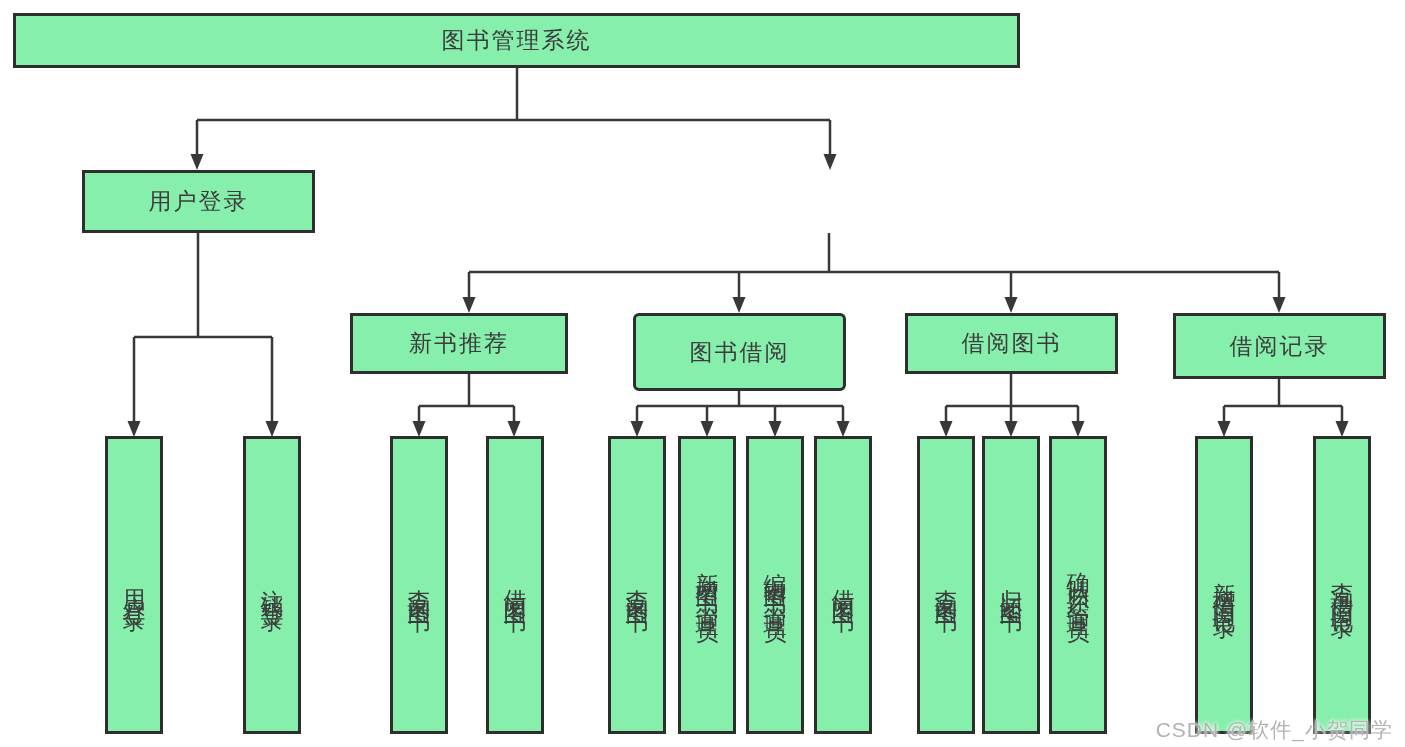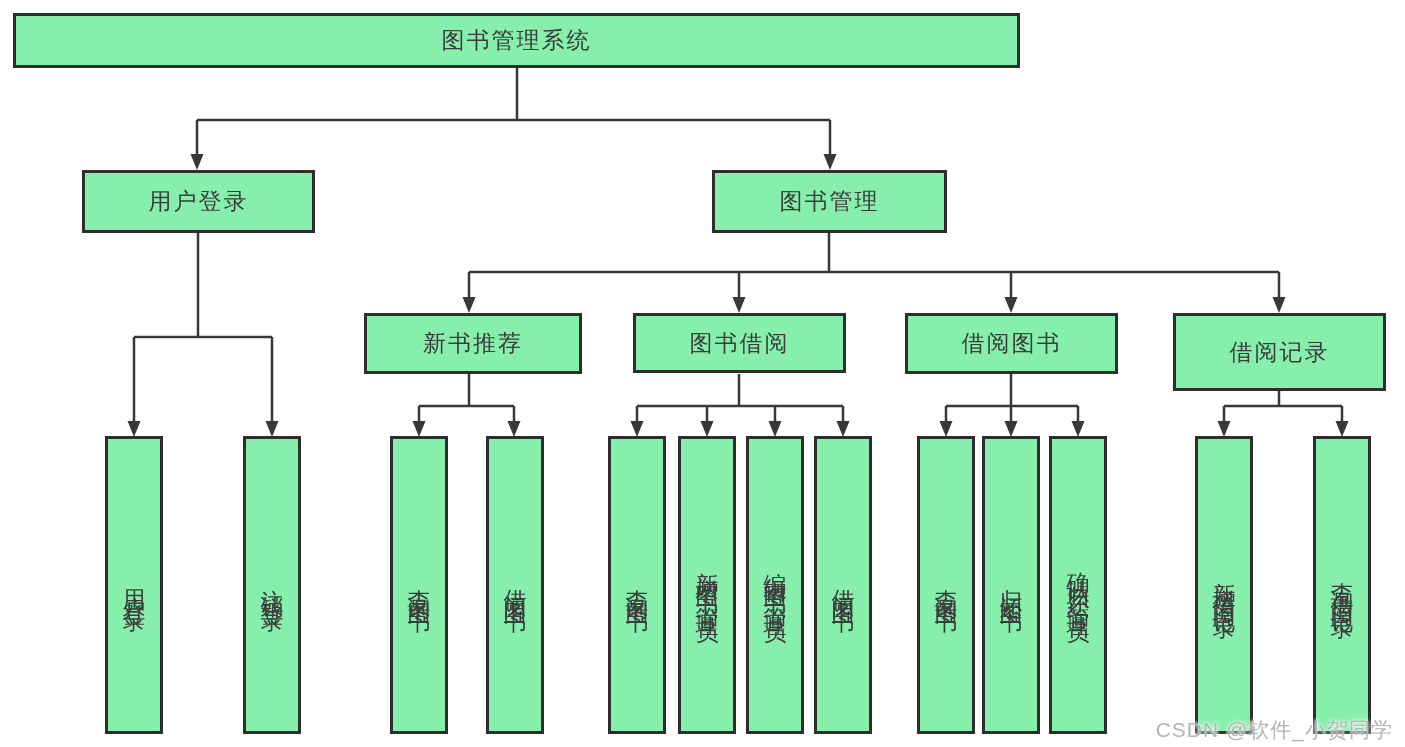--- a/index.html
+++ b/index.html
@@ -33,24 +33,24 @@
     font-size:23px;
     letter-spacing:7px;
     line-height:1;
   }
   
   #b-root{left:13px;top:13px;width:1007px;height:55px;}
   
   #b-user-login{left:82px;top:170px;width:233px;height:63px;}
   #b-book-mgmt{left:712px;top:170px;width:235px;height:63px;}
   
-  #b-new-book-rec{left:364px;top:313px;width:218px;height:61px;}
-  #b-book-borrow{left:633px;top:313px;width:213px;height:60px;}
+  #b-new-book-rec{left:350px;top:313px;width:218px;height:61px;}
+  #b-book-borrow{left:633px;top:313px;width:213px;height:78px;border-radius:6px;}
   #b-current-borrow{left:905px;top:313px;width:213px;height:61px;}
-  #b-borrow-record{left:1173px;top:313px;width:213px;height:78px;}
+  #b-borrow-record{left:1173px;top:313px;width:213px;height:66px;}
   
   .leaf{top:436px;width:58px;height:298px;}
   #leaf-0{left:105px;}
   #leaf-1{left:243px;}
   #leaf-2{left:390px;}
   #leaf-3{left:486px;}
   #leaf-4{left:608px;}
   #leaf-5{left:678px;}
   #leaf-6{left:746px;}
   #leaf-7{left:814px;}
@@ -97,23 +97,20 @@
              M1224 437 L1217.5 421 L1230.5 421 Z  M1342 437 L1335.5 421 L1348.5 421 Z"></path>
   </svg>
 
   <div class="box h" id="b-root">
     <span>图书管理系统</span>
   </div>
 
   <div class="box h" id="b-user-login">
     <span>用户登录</span>
   </div>
-  <div class="box h" id="b-book-mgmt">
-    <span>图书管理</span>
-  </div>
 
   <div class="box h" id="b-new-book-rec">
     <span>新书推荐</span>
   </div>
   <div class="box h" id="b-book-borrow">
     <span>图书借阅</span>
   </div>
   <div class="box h" id="b-current-borrow">
     <span>借阅图书</span>
   </div>

